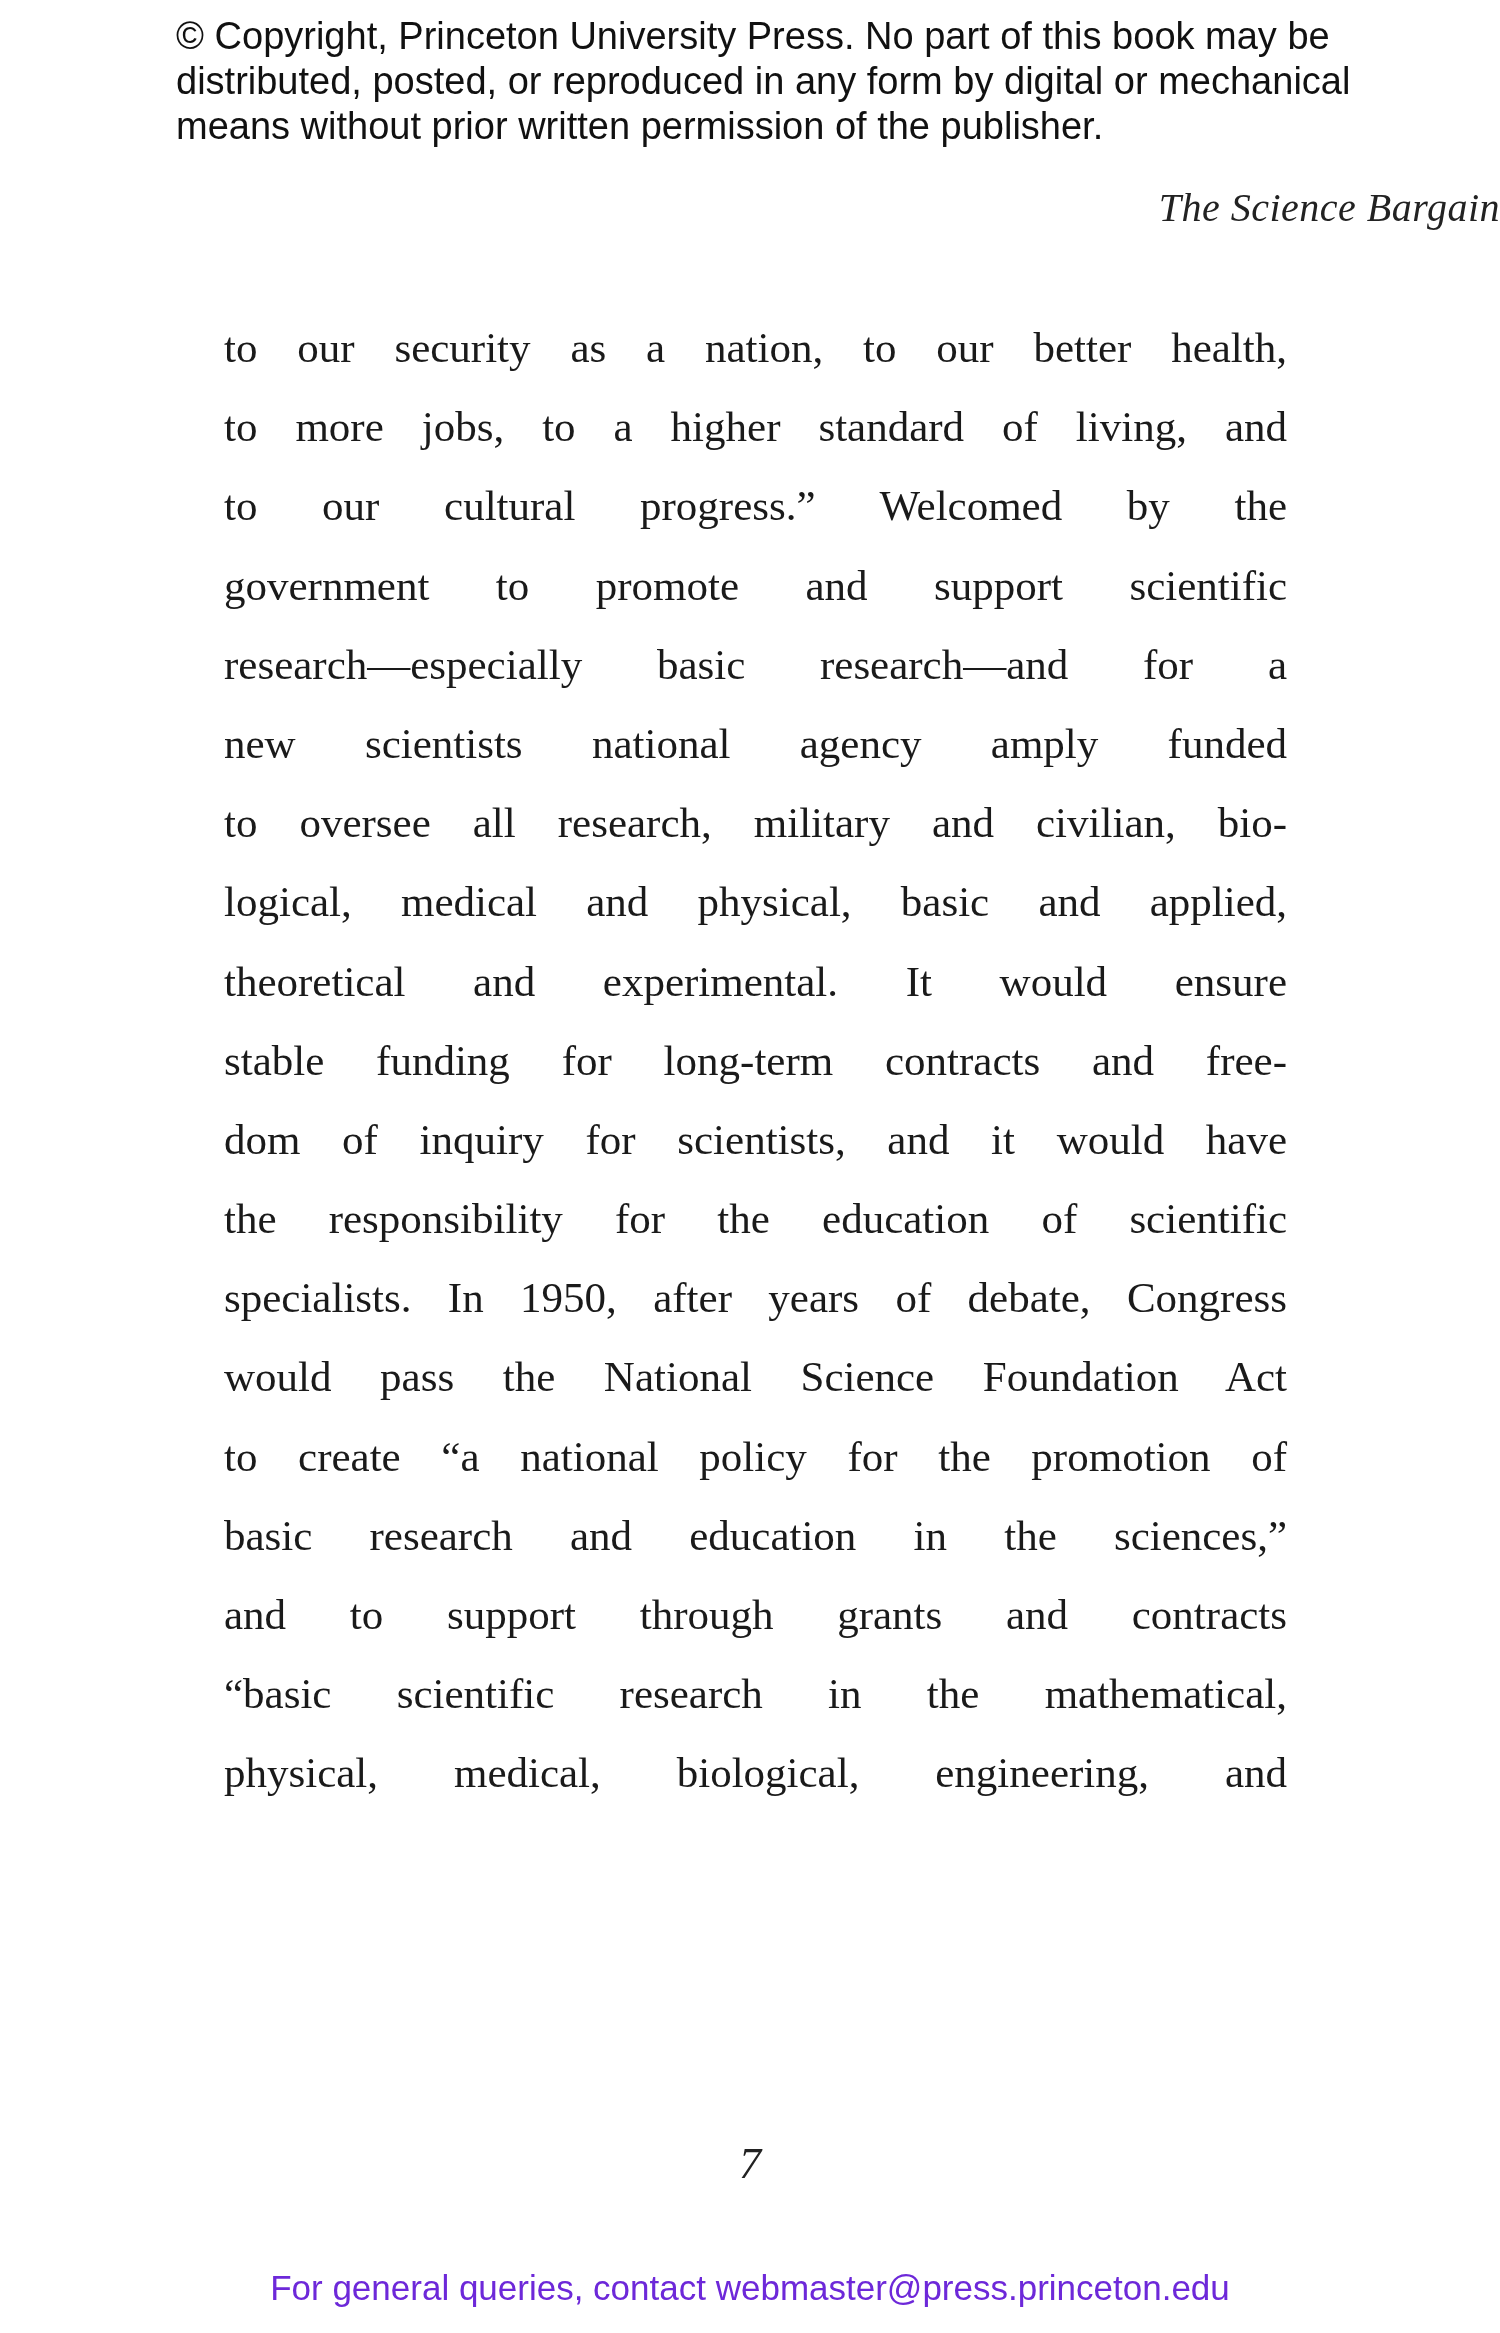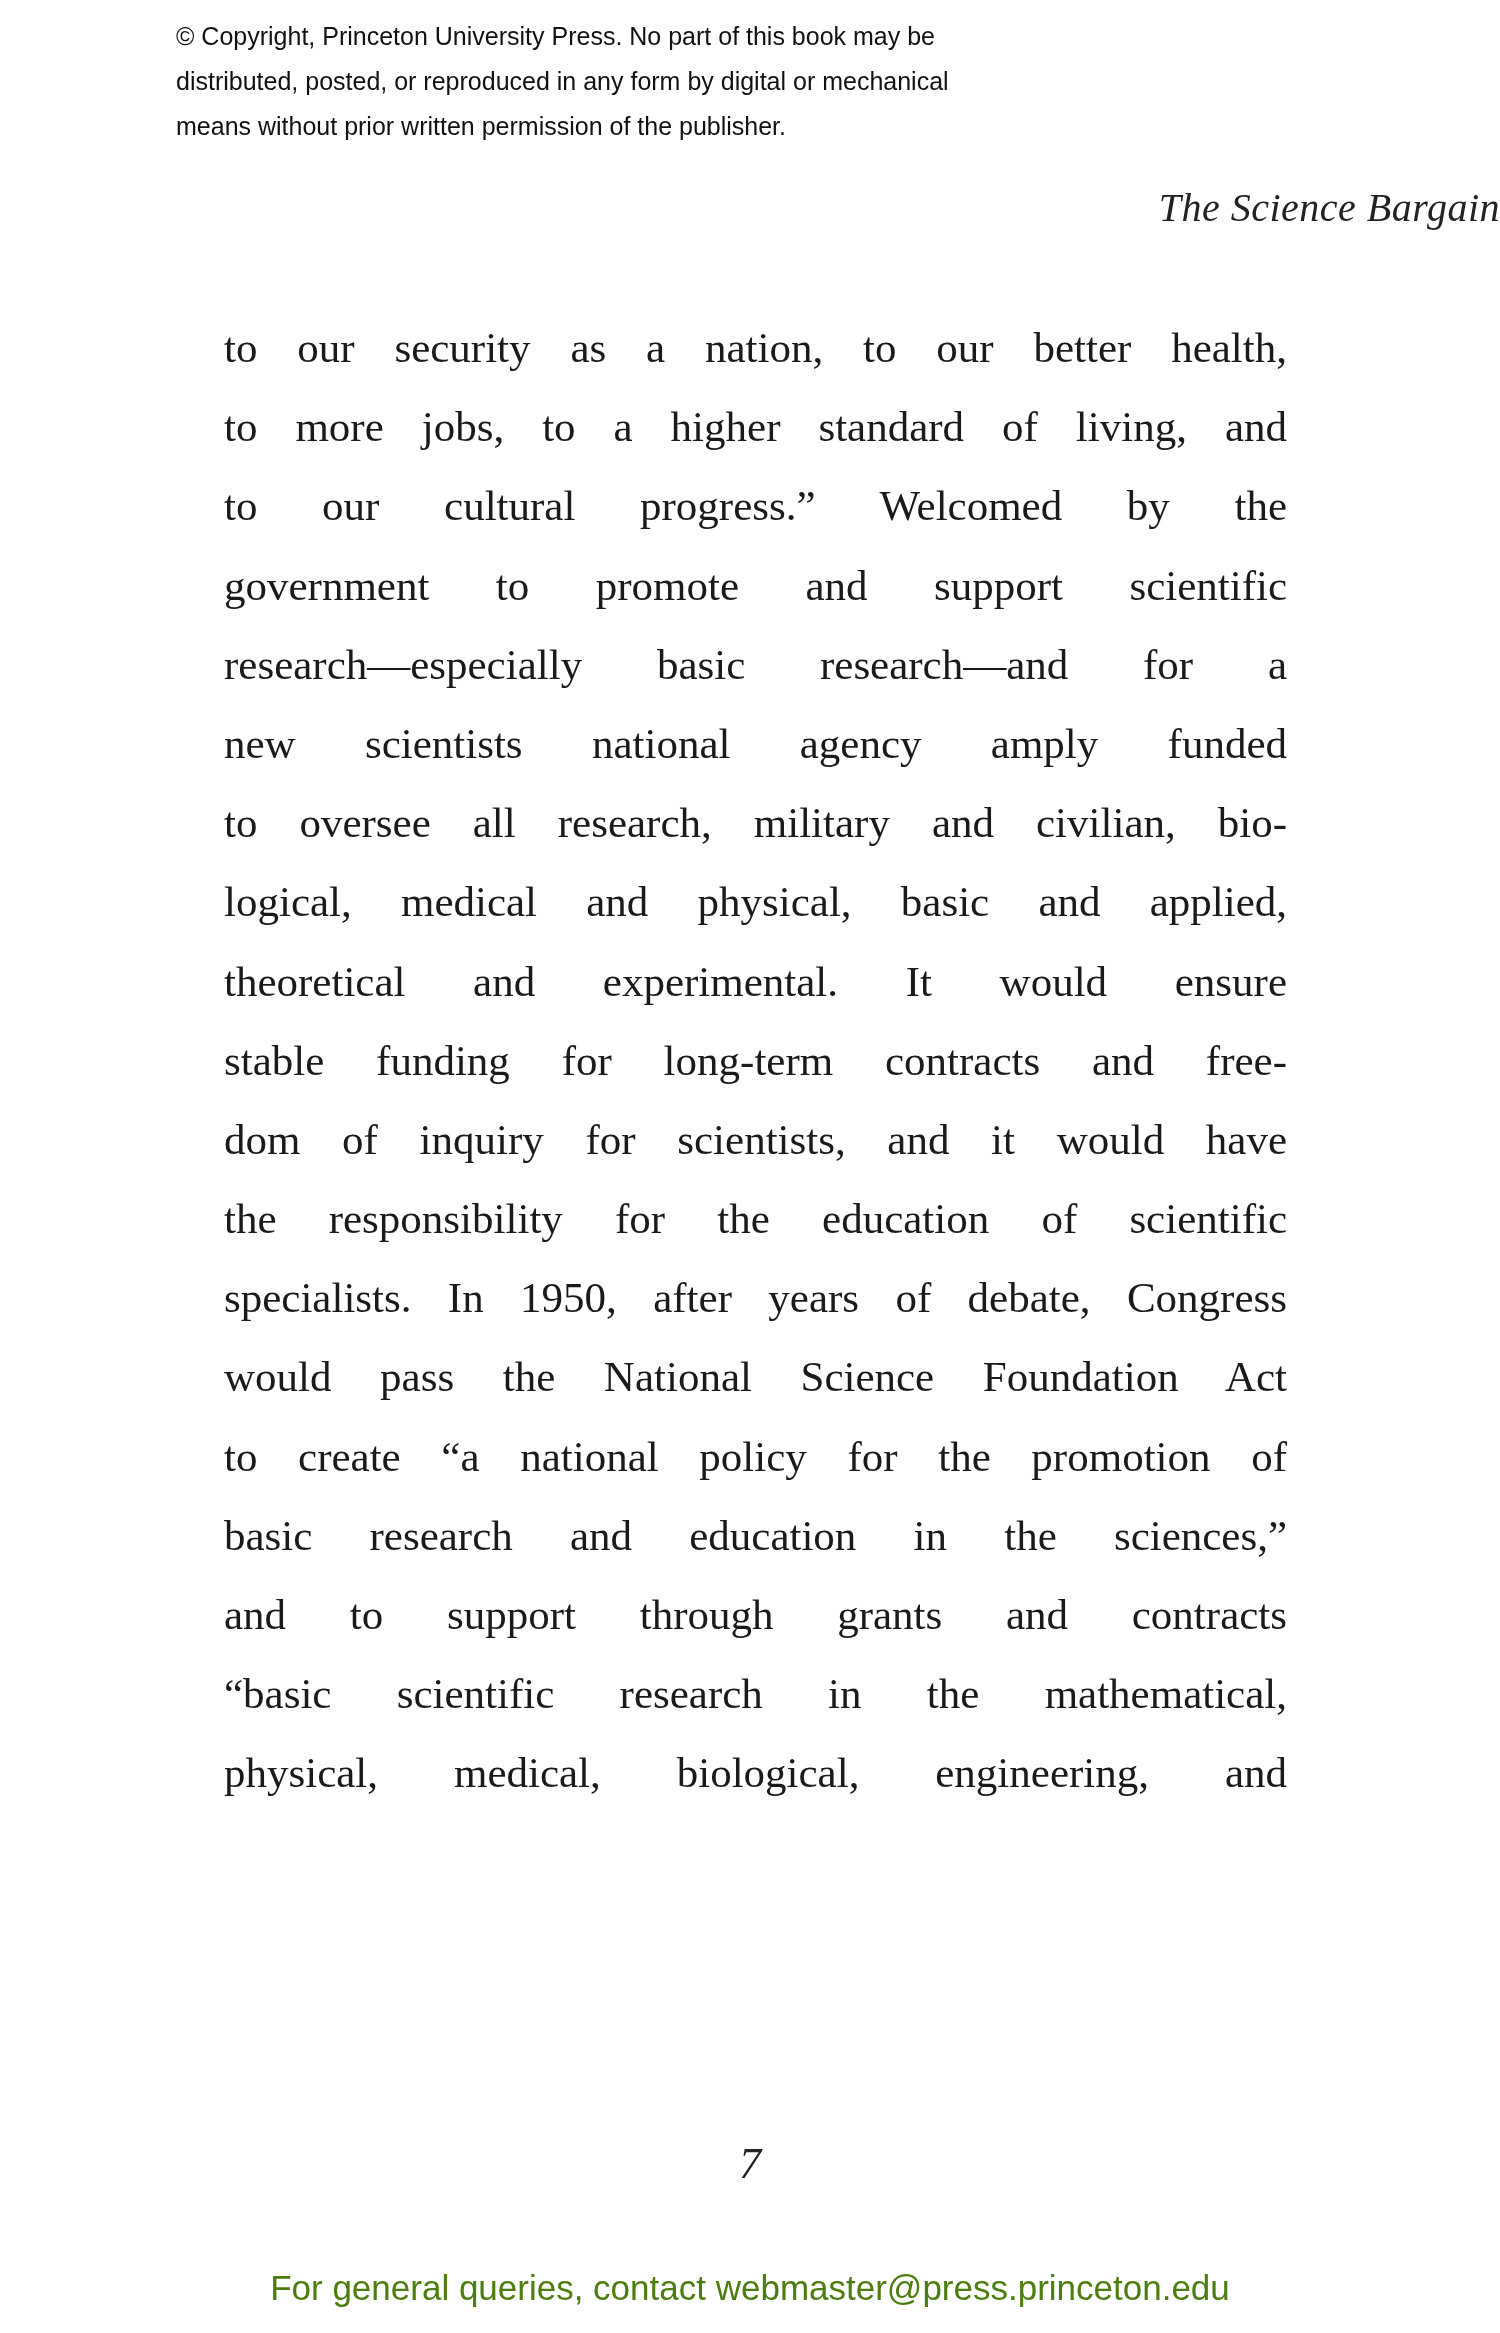--- a/index.html
+++ b/index.html
@@ -1,19 +1,19 @@
 <!DOCTYPE html>
 <html><head>
 <meta charset="utf-8">
 <style>
   html, body { margin: 0; padding: 0; background: #ffffff; }
   body { width: 1500px; height: 2333px; position: relative; overflow: hidden; color: #111111; }
   .notice {
     position: absolute; left: 176px; top: 14px; width: 1200px;
-    font-family: "Liberation Sans", sans-serif; font-size: 25px; line-height: 45px;
+    font-family: "Liberation Sans", sans-serif; font-size: 38px; line-height: 45px;
     color: #111;
   }
   .notice div { white-space: nowrap; }
   .running-head {
     position: absolute; left: 0; width: 1500px; top: 184px;
     text-align: right; font-family: "Liberation Serif", serif; font-style: italic;
     font-size: 40px; color: #222; letter-spacing: 0.5px;
   }
   .body-text {
     position: absolute; left: 224px; top: 308px; width: 1063px;
@@ -23,21 +23,21 @@
     height: 79.2px; line-height: 79.2px; white-space: nowrap;
     text-align: justify; text-align-last: justify; overflow: visible;
   }
   .line.last { text-align-last: left; }
   .page-number {
     position: absolute; left: 0; width: 1500px; top: 2138px; text-align: center;
     font-family: "Liberation Serif", serif; font-style: italic; font-size: 44px; color: #222;
   }
   .footer {
     position: absolute; left: 0; width: 1500px; top: 2268px; text-align: center;
-    font-family: "Liberation Sans", sans-serif; font-size: 35px; color: #4d7c0f;
+    font-family: "Liberation Sans", sans-serif; font-size: 35px; color: #6d28d9;
   }
 </style>
 </head>
 <body>
 
 <div class="notice">
   <div>© Copyright, Princeton University Press. No part of this book may be</div>
   <div>distributed, posted, or reproduced in any form by digital or mechanical</div>
   <div>means without prior written permission of the publisher.</div>
 </div>

